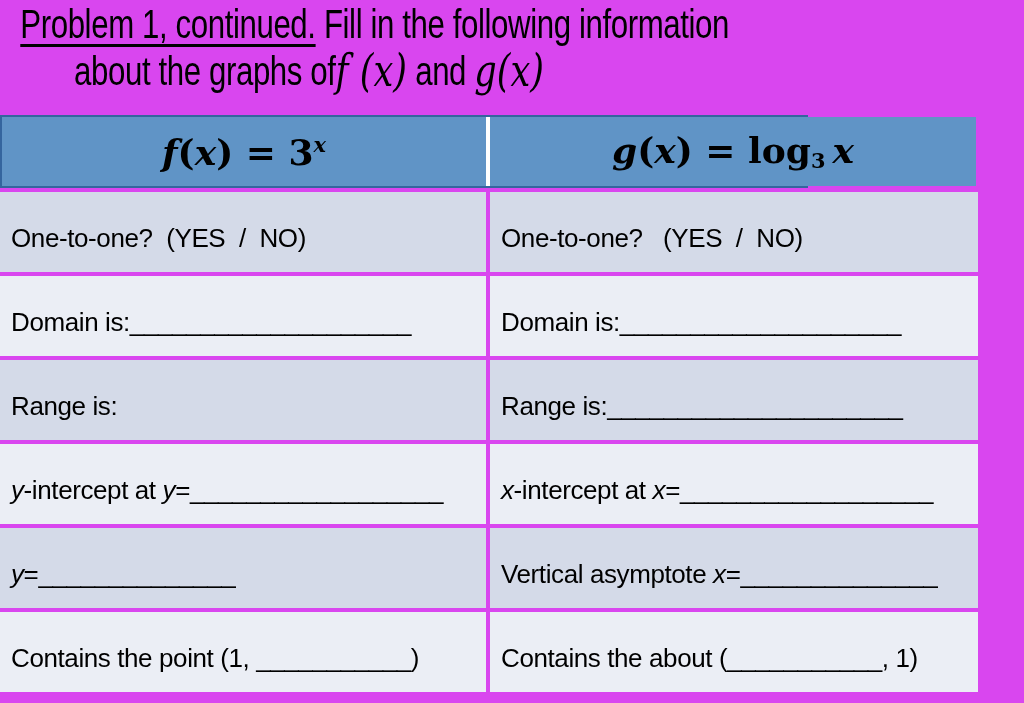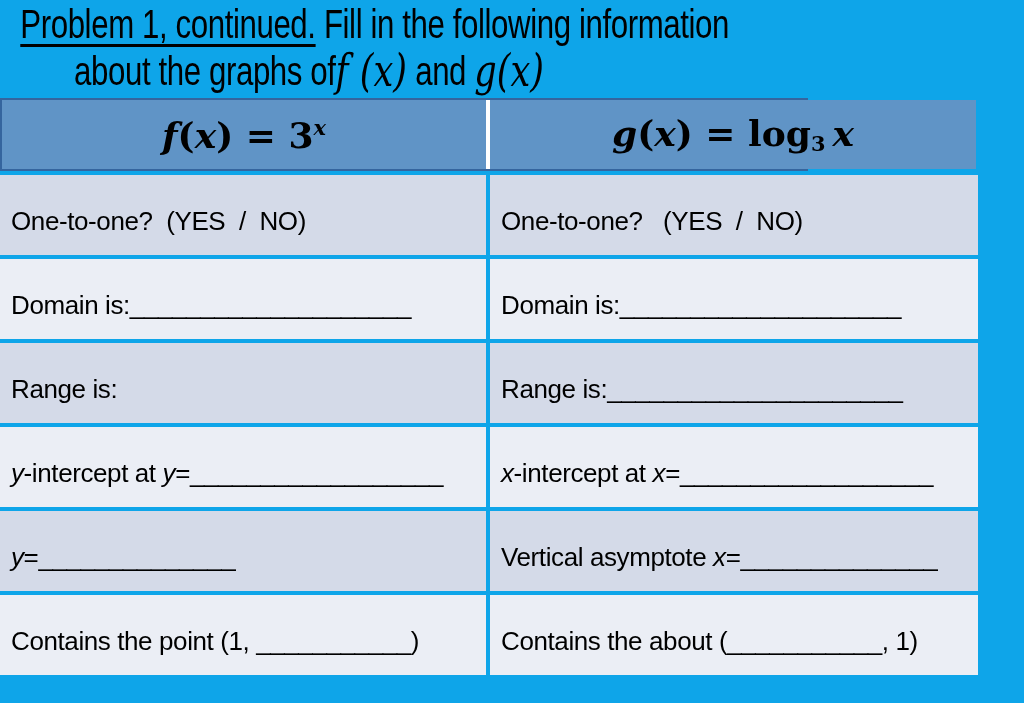--- a/index.html
+++ b/index.html
@@ -1,28 +1,28 @@
 <!DOCTYPE html>
 <html><head>
 <meta charset="utf-8">
 <style>
   html,body{margin:0;padding:0;background:#fff;}
-  .slide{position:relative;width:1024px;height:703px;background:#0ea5e9;overflow:hidden;
+  .slide{position:relative;width:1024px;height:703px;background:#d946ef;overflow:hidden;
          font-family:"Liberation Sans",sans-serif;color:#000;}
 
   
   .title-scale{transform:scaleX(0.78);transform-origin:0 0;width:1313px;position:absolute;top:0;left:0;}
   .tline{font-size:40px;line-height:46px;letter-spacing:-0.5px;white-space:pre;}
   .tline1{padding-left:26px;padding-top:1px;}
   .tline2{padding-left:95px;}
   .u{text-decoration:underline;text-decoration-thickness:3px;text-underline-offset:6px;}
   .tmath{font-family:"DejaVu Serif",serif;font-style:italic;font-size:45px;letter-spacing:0;position:relative;top:1px;}
 
   
-  .tbl{position:absolute;top:98px;left:0;width:808px;}
+  .tbl{position:absolute;top:115px;left:0;width:808px;}
   .thead{display:grid;grid-template-columns:484px 486px;gap:4px;border:2px solid #35659E;background:#fff;}
   .hcell{background:#6094C6;height:69px;display:flex;align-items:center;justify-content:center;}
   .formula{font-family:"DejaVu Serif",serif;font-weight:bold;font-size:36px;color:#000;white-space:pre;}
   .formula .iv{font-style:italic;}
   .formula .sup{font-size:0.58em;vertical-align:super;font-style:italic;}
   .formula .sub{font-size:0.58em;vertical-align:-0.25em;}
   .formula .var2{font-style:italic;margin-left:7px;}
 
   .tbody{display:grid;grid-template-columns:486px 488px;gap:4px;margin-top:4px;}
   .trow{display:contents;}

